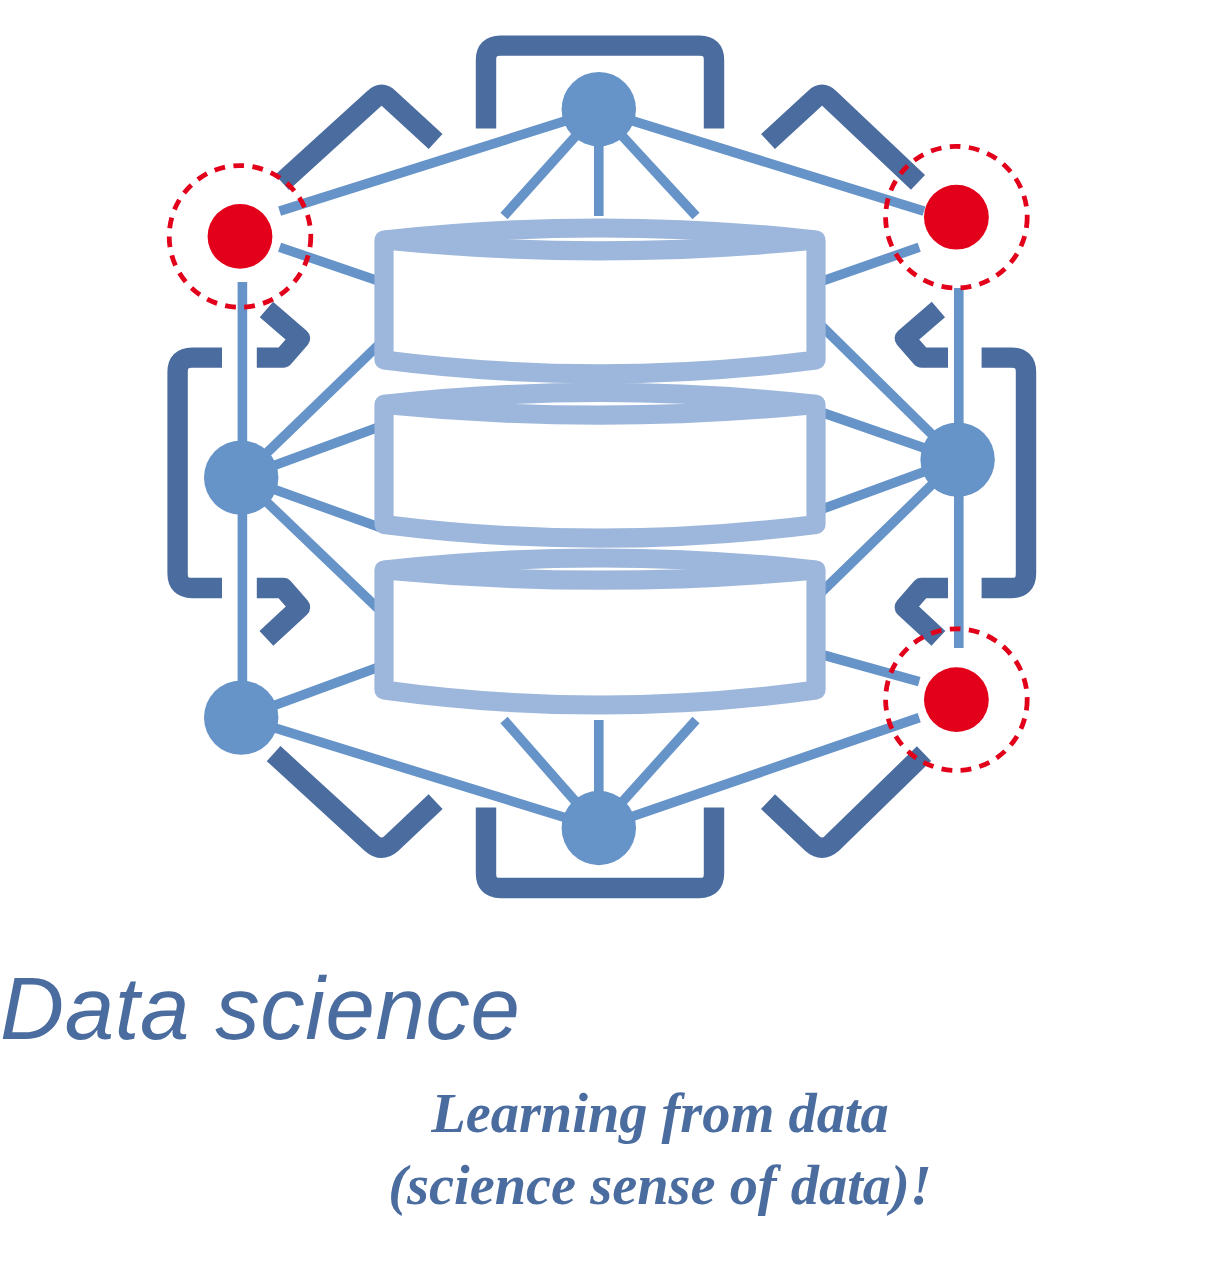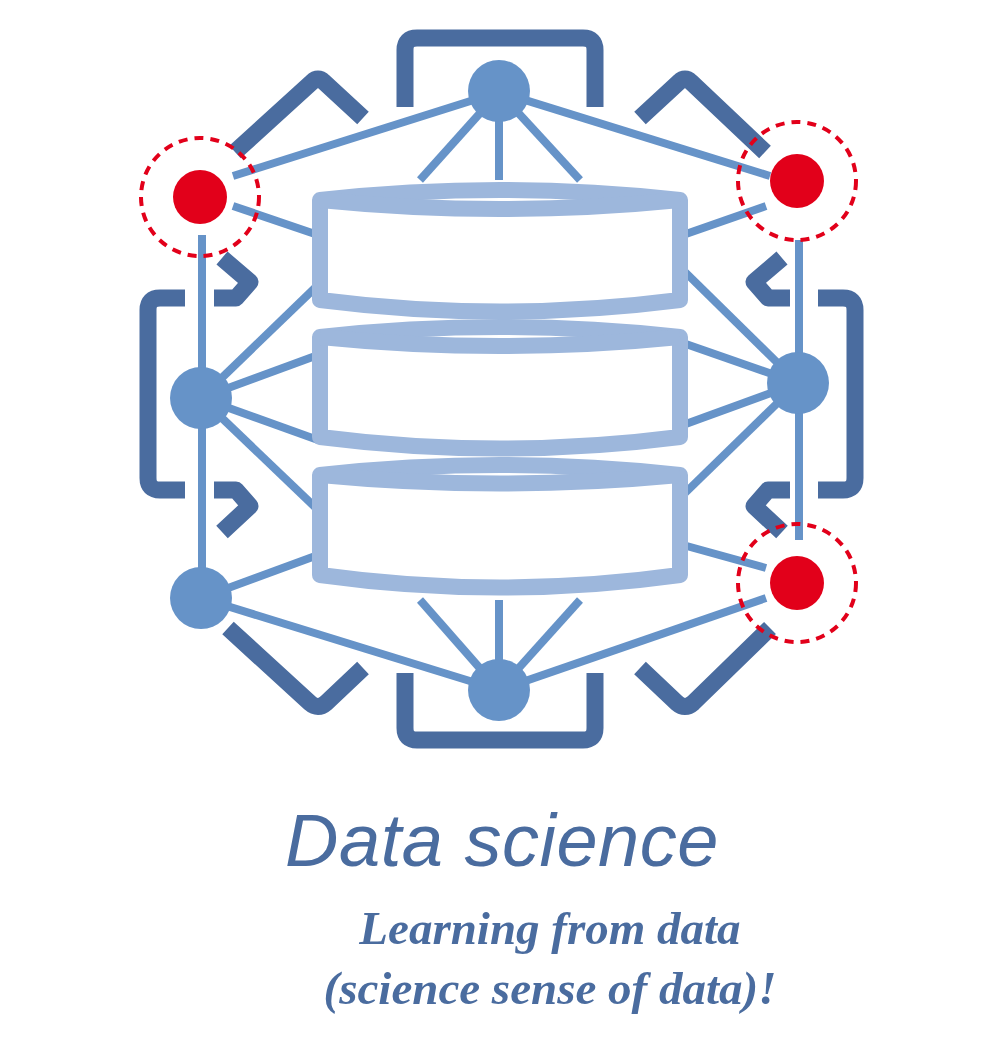--- a/index.html
+++ b/index.html
@@ -1,19 +1,19 @@
 <!DOCTYPE html>
 <html><head>
 <meta charset="utf-8">
 <style>
   html, body { margin:0; padding:0; background:#ffffff; }
   body { width:1004px; height:1059px; position:relative; overflow:hidden; }
   #logo { position:absolute; left:0; top:0; width:1004px; height:780px; }
   .title {
-    position:absolute; left:0; width:1004px; text-align:center;
+    position:absolute; left:0; width:1004px; text-align:left;
     top:796px; font-family:"Liberation Sans", sans-serif; font-style:italic;
     font-weight:400; font-size:74px; color:#4a6c9f; letter-spacing:0.5px;
     line-height:90px;
   }
   .sub {
     position:absolute; left:0; width:1004px; text-align:center;
     font-family:Liberation Serif, serif; font-style:italic; font-weight:700;
     font-size:47px; color:#4a6c9f; line-height:56px;margin-left:48px;
   }
   .sub1 { top:900px; }

